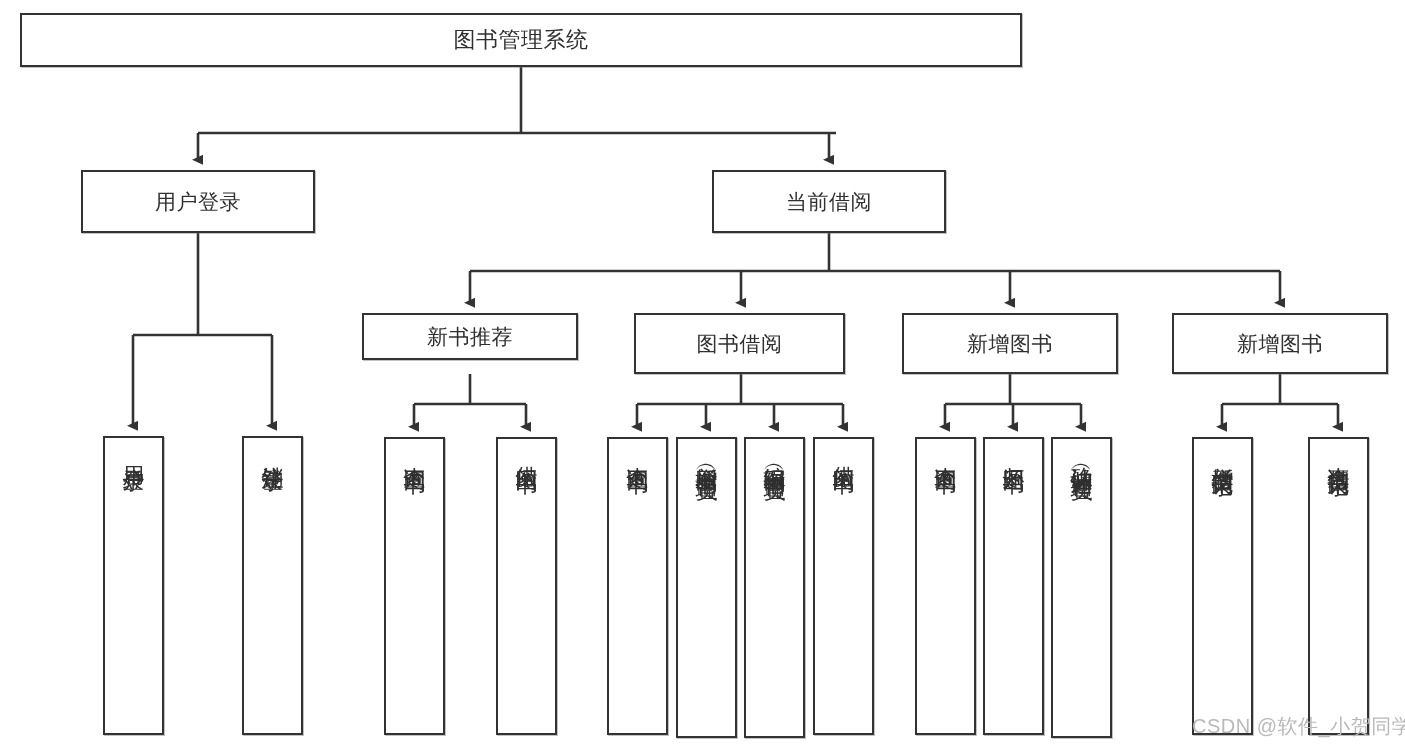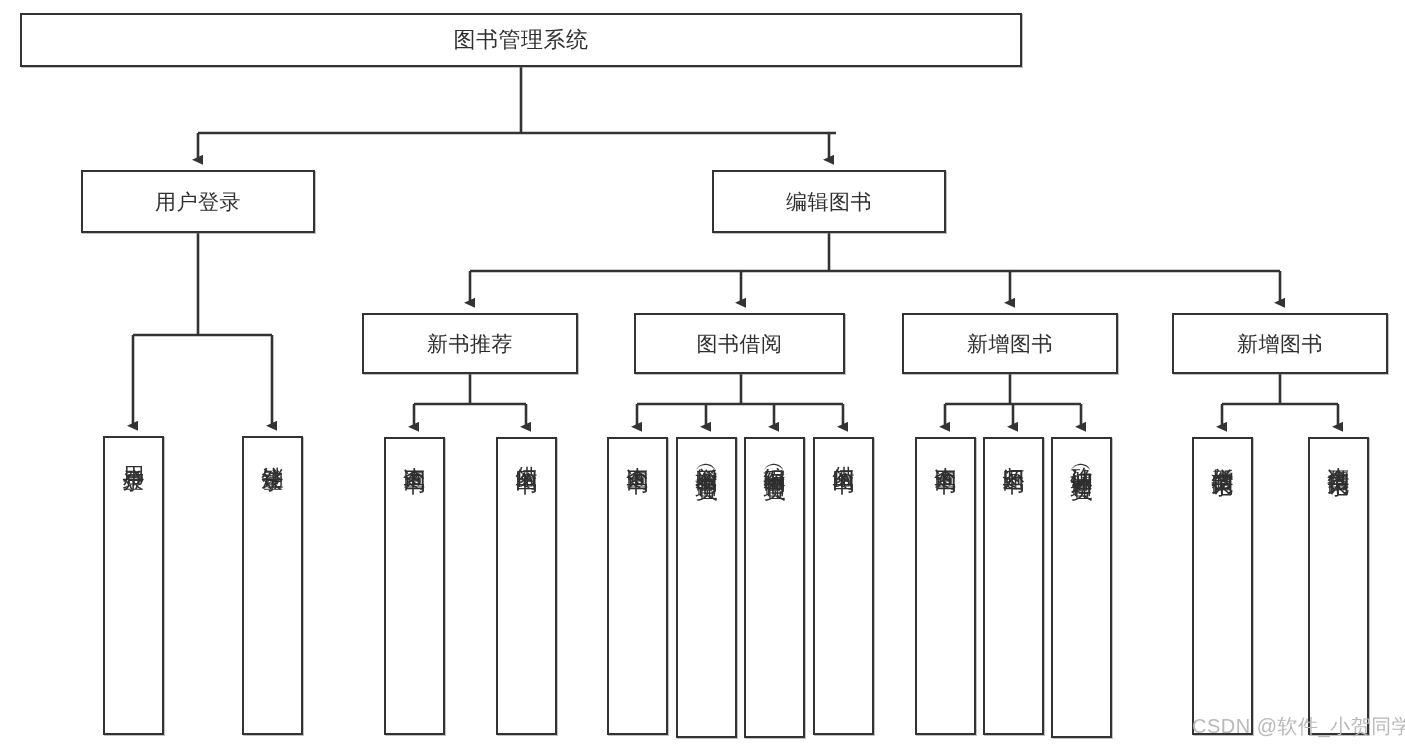--- a/index.html
+++ b/index.html
@@ -131,24 +131,24 @@
   </svg>
 
   <div class="node h-node root" style="left:20px; top:13px; width:1002px; height:54px;">
     <span class="node-label">图书管理系统</span>
   </div>
 
   <div class="node h-node" style="left:81px; top:170px; width:234px; height:63px;">
     <span class="node-label">用户登录</span>
   </div>
   <div class="node h-node" style="left:712px; top:170px; width:234px; height:63px;">
-    <span class="node-label">编辑图书</span>
-  </div>
-
-  <div class="node h-node" style="left:362px; top:313px; width:216px; height:61px;">
+    <span class="node-label">当前借阅</span>
+  </div>
+
+  <div class="node h-node" style="left:362px; top:313px; width:216px; height:47px;">
     <span class="node-label">新书推荐</span>
   </div>
   <div class="node h-node" style="left:634px; top:313px; width:211px; height:61px;">
     <span class="node-label">图书借阅</span>
   </div>
   <div class="node h-node" style="left:902px; top:313px; width:216px; height:61px;">
     <span class="node-label">新增图书</span>
   </div>
   <div class="node h-node" style="left:1172px; top:313px; width:216px; height:61px;">
     <span class="node-label">新增图书</span>

